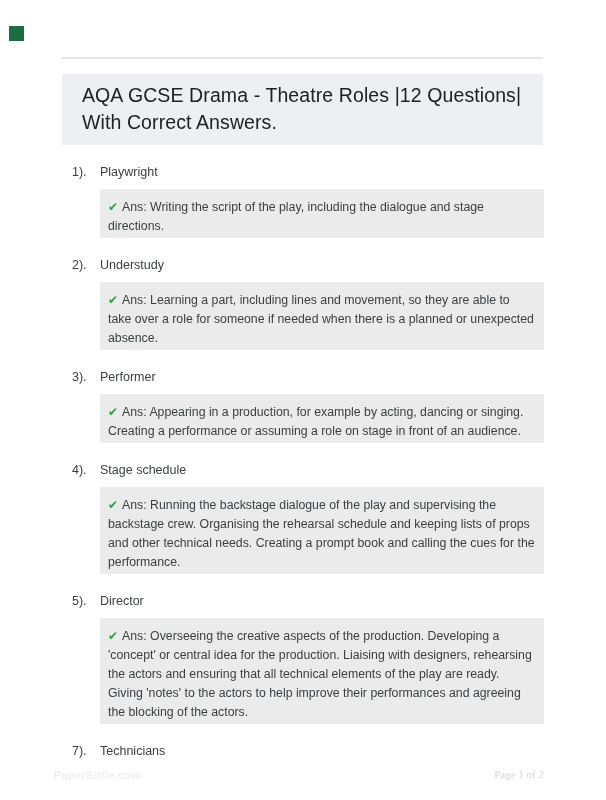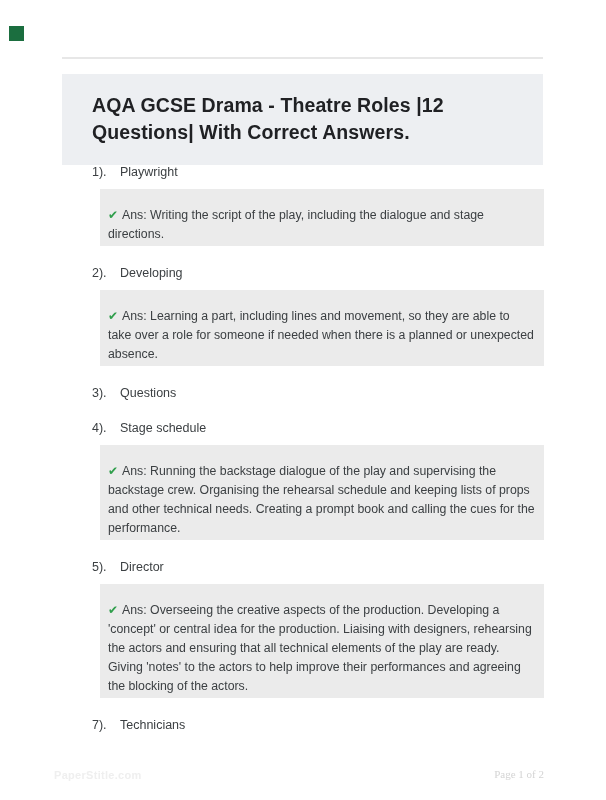--- a/index.html
+++ b/index.html
@@ -33,52 +33,52 @@
   .title-box {
     position: absolute;
     left: 62px;
     top: 74px;
     width: 481px;
     box-sizing: border-box;
     background: #edeff2;
     padding: 6px 18px 7px 18px;
   }
   .title-box h1 {
-    margin: 12px;
+    margin: 2px;
     font-size: 19.5px;
     line-height: 27px;
-    font-weight: 700;
+    font-weight: 400;
     color: #202124;
     letter-spacing: 0.1px;
   }
   .question-list {
     position: absolute;
     left: 0;
     top: 165px;
     width: 606px;
   }
   .question {
     margin: 0 0 20px 0;
   }
   .q-row {
-    padding-left: 92px;
+    padding-left: 72px;
     font-size: 12.5px;
     line-height: 15px;
     color: #3c4043;
   }
   .q-num {
     display: inline-block;
     width: 28px;
   }
   .answer-box {
     margin: 9px 0 0 100px;
     width: 444px;
     box-sizing: border-box;
     background: #ebebeb;
-    padding: 17px 9px 2px 8px;
+    padding: 9px 9px 2px 8px;
     font-size: 12.3px;
     line-height: 19px;
     color: #3c4043;
   }
   .check {
     font-size: 12px;
     margin-right: 4px;
     font-family: "DejaVu Sans", sans-serif;
   }
   .footer-watermark {
@@ -117,30 +117,33 @@
       <div class="q-row">
         <span class="q-num">1).</span><span class="q-label">Playwright</span>
       </div>
       <div class="answer-box">
         <span class="check" style="color: rgb(47, 158, 75);">✔</span><span class="answer-text">Ans: Writing the script of the play, including the dialogue and stage directions.</span>
       </div>
     </div>
 
     <div class="question">
       <div class="q-row">
-        <span class="q-num">2).</span><span class="q-label">Developing</span>
+        <span class="q-num">2).</span><span class="q-label">Understudy</span>
       </div>
       <div class="answer-box">
         <span class="check" style="color: rgb(47, 158, 75);">✔</span><span class="answer-text">Ans: Learning a part, including lines and movement, so they are able to take over a role for someone if needed when there is a planned or unexpected absence.</span>
       </div>
     </div>
 
     <div class="question">
       <div class="q-row">
-        <span class="q-num">3).</span><span class="q-label">Questions</span>
+        <span class="q-num">3).</span><span class="q-label">Performer</span>
+      </div>
+      <div class="answer-box">
+        <span class="check" style="color: rgb(47, 158, 75);">✔</span><span class="answer-text">Ans: Appearing in a production, for example by acting, dancing or singing. Creating a performance or assuming a role on stage in front of an audience.</span>
       </div>
     </div>
 
     <div class="question">
       <div class="q-row">
         <span class="q-num">4).</span><span class="q-label">Stage schedule</span>
       </div>
       <div class="answer-box">
         <span class="check" style="color: rgb(47, 158, 75);">✔</span><span class="answer-text">Ans: Running the backstage dialogue of the play and supervising the backstage crew. Organising the rehearsal schedule and keeping lists of props and other technical needs. Creating a prompt book and calling the cues for the performance.</span>
       </div>

